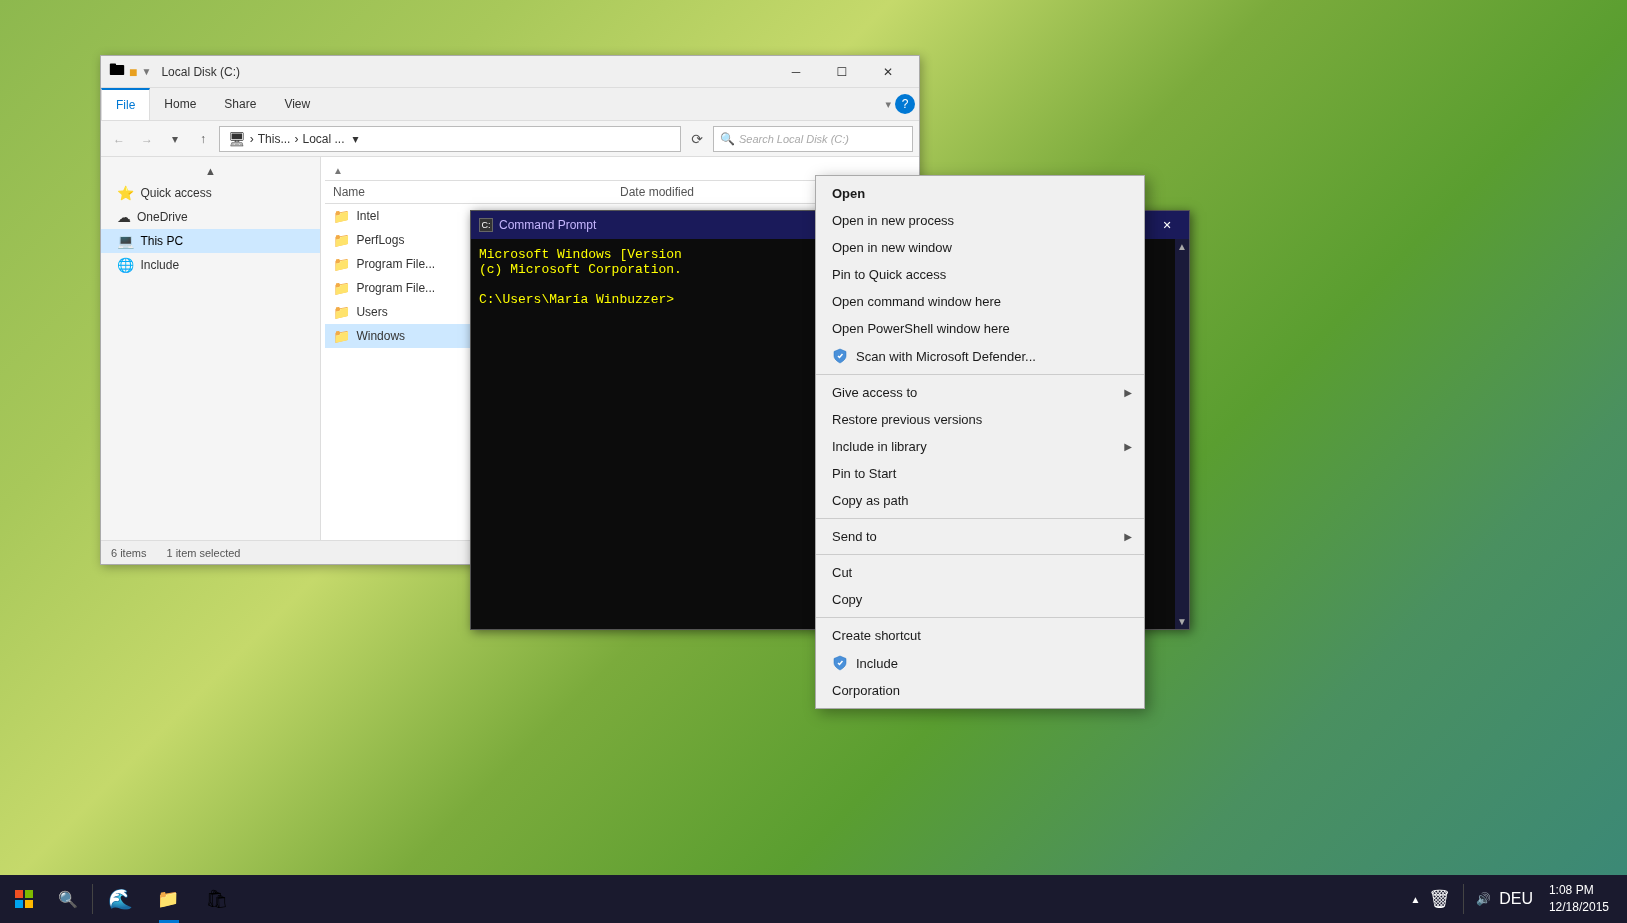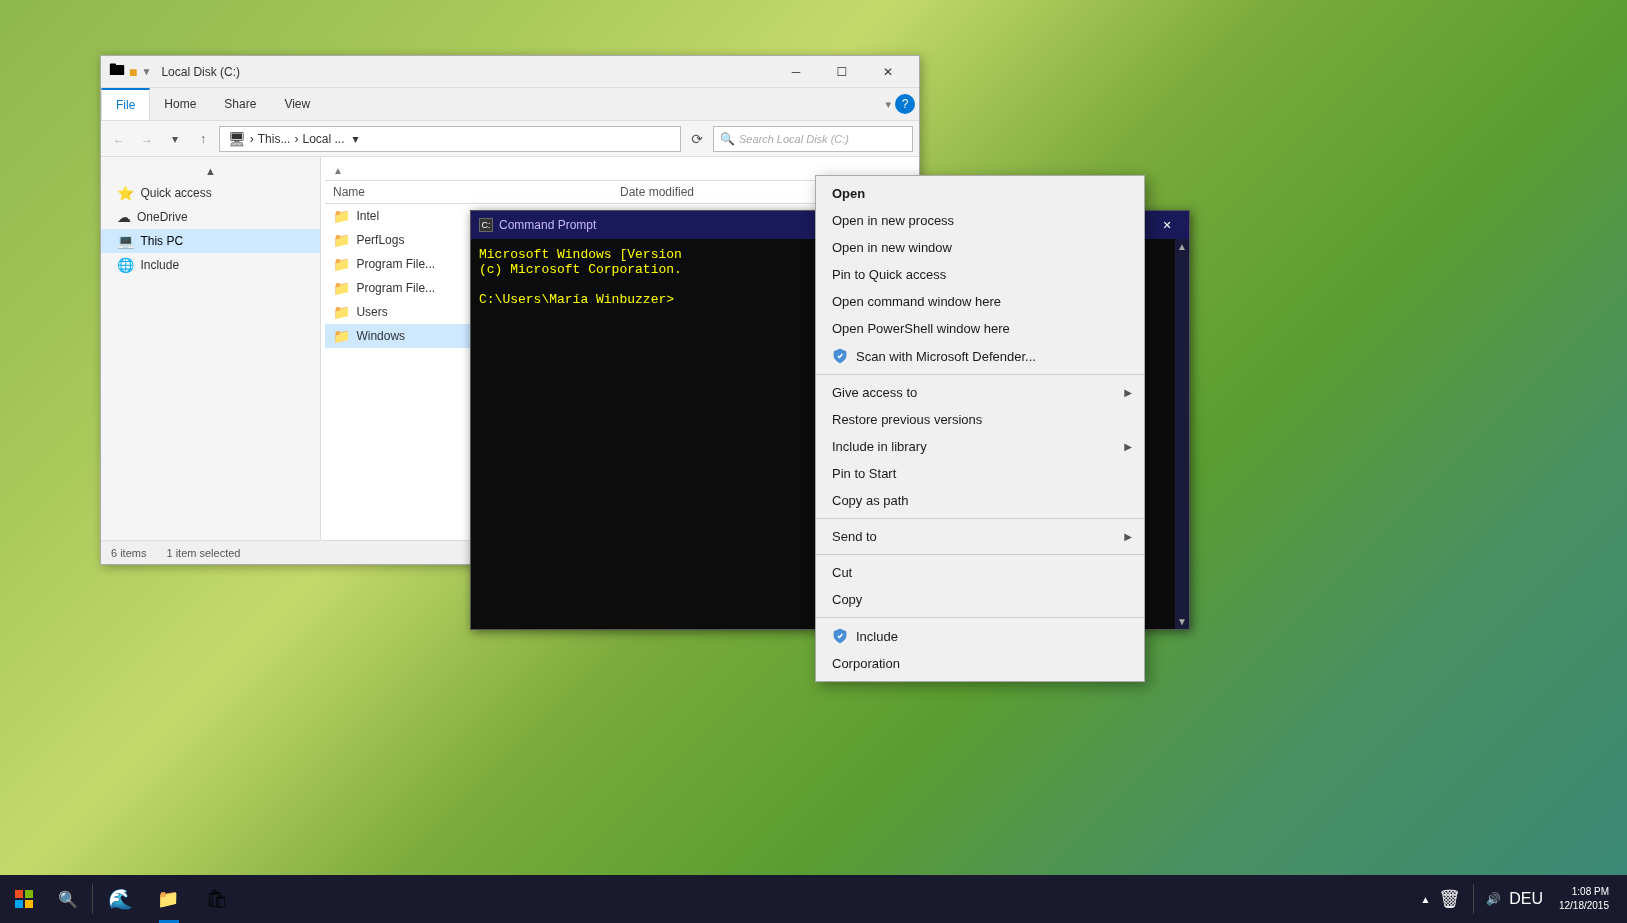--- a/index.html
+++ b/index.html
@@ -87,22 +87,21 @@
     .taskbar-right {
       margin-left: auto;
       display: flex;
       align-items: center;
       padding-right: 10px;
       gap: 8px;
     }
 
     .taskbar-clock {
       color: white;
-      font-size: 10px;
-      text-align: right;
+      font-size: 12px;
       padding: 0 8px;
       line-height: 1.4;
     }
 
     .taskbar-lang {
       color: white;
       font-size: 16px;
       font-weight: 500;
     }
 
@@ -673,20 +672,23 @@
     <div class="ctx-item">
       <span>Cut</span>
     </div>
     <div class="ctx-item">
       <span>Copy</span>
     </div>
 
     <div class="ctx-separator"></div>
 
     <div class="ctx-item">
+      <span>Create shortcut</span>
+    </div>
+    <div class="ctx-item">
       <svg class="ctx-shield" viewBox="0 0 16 16">
         <path d="M8 1 L14 3.5 L14 8 C14 12 8 15 8 15 C8 15 2 12 2 8 L2 3.5 Z" fill="#4a90d9" stroke="#2070c0" stroke-width="0.5"></path>
         <path d="M6 8 L7.5 9.5 L10.5 6" stroke="white" stroke-width="1.5" fill="none"></path>
       </svg>
       <span>Include</span>
     </div>
     <div class="ctx-item">
       <span>Corporation</span>
     </div>
   </div>

